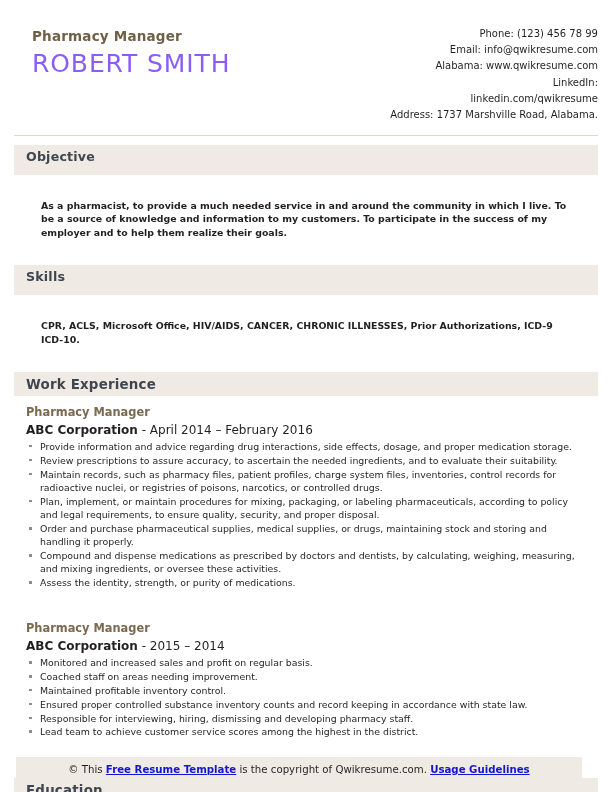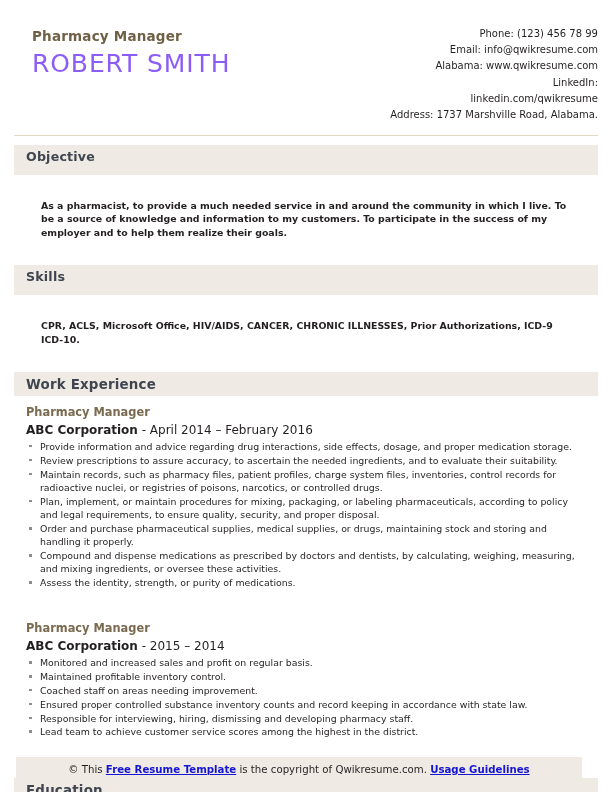--- a/index.html
+++ b/index.html
@@ -217,22 +217,22 @@
 
   <div class="job-gap"></div>
 
   <div class="job">
     <div class="job-title">Pharmacy Manager</div>
     <div class="job-meta">
       <span class="company">ABC Corporation</span><span> - 2015 – 2014</span>
     </div>
     <ul class="bullets">
       <li>Monitored and increased sales and profit on regular basis.</li>
+      <li>Coached staff on areas needing improvement.</li>
       <li>Maintained profitable inventory control.</li>
-      <li>Coached staff on areas needing improvement.</li>
       <li>Ensured proper controlled substance inventory counts and record keeping in accordance with state law.</li>
       <li>Responsible for interviewing, hiring, dismissing and developing pharmacy staff.</li>
       <li>Lead team to achieve customer service scores among the highest in the district.</li>
     </ul>
   </div>
 
   <div class="spacer-edu"></div>
 
   <div class="section-bar tall">
     <span class="section-title">Education</span>

